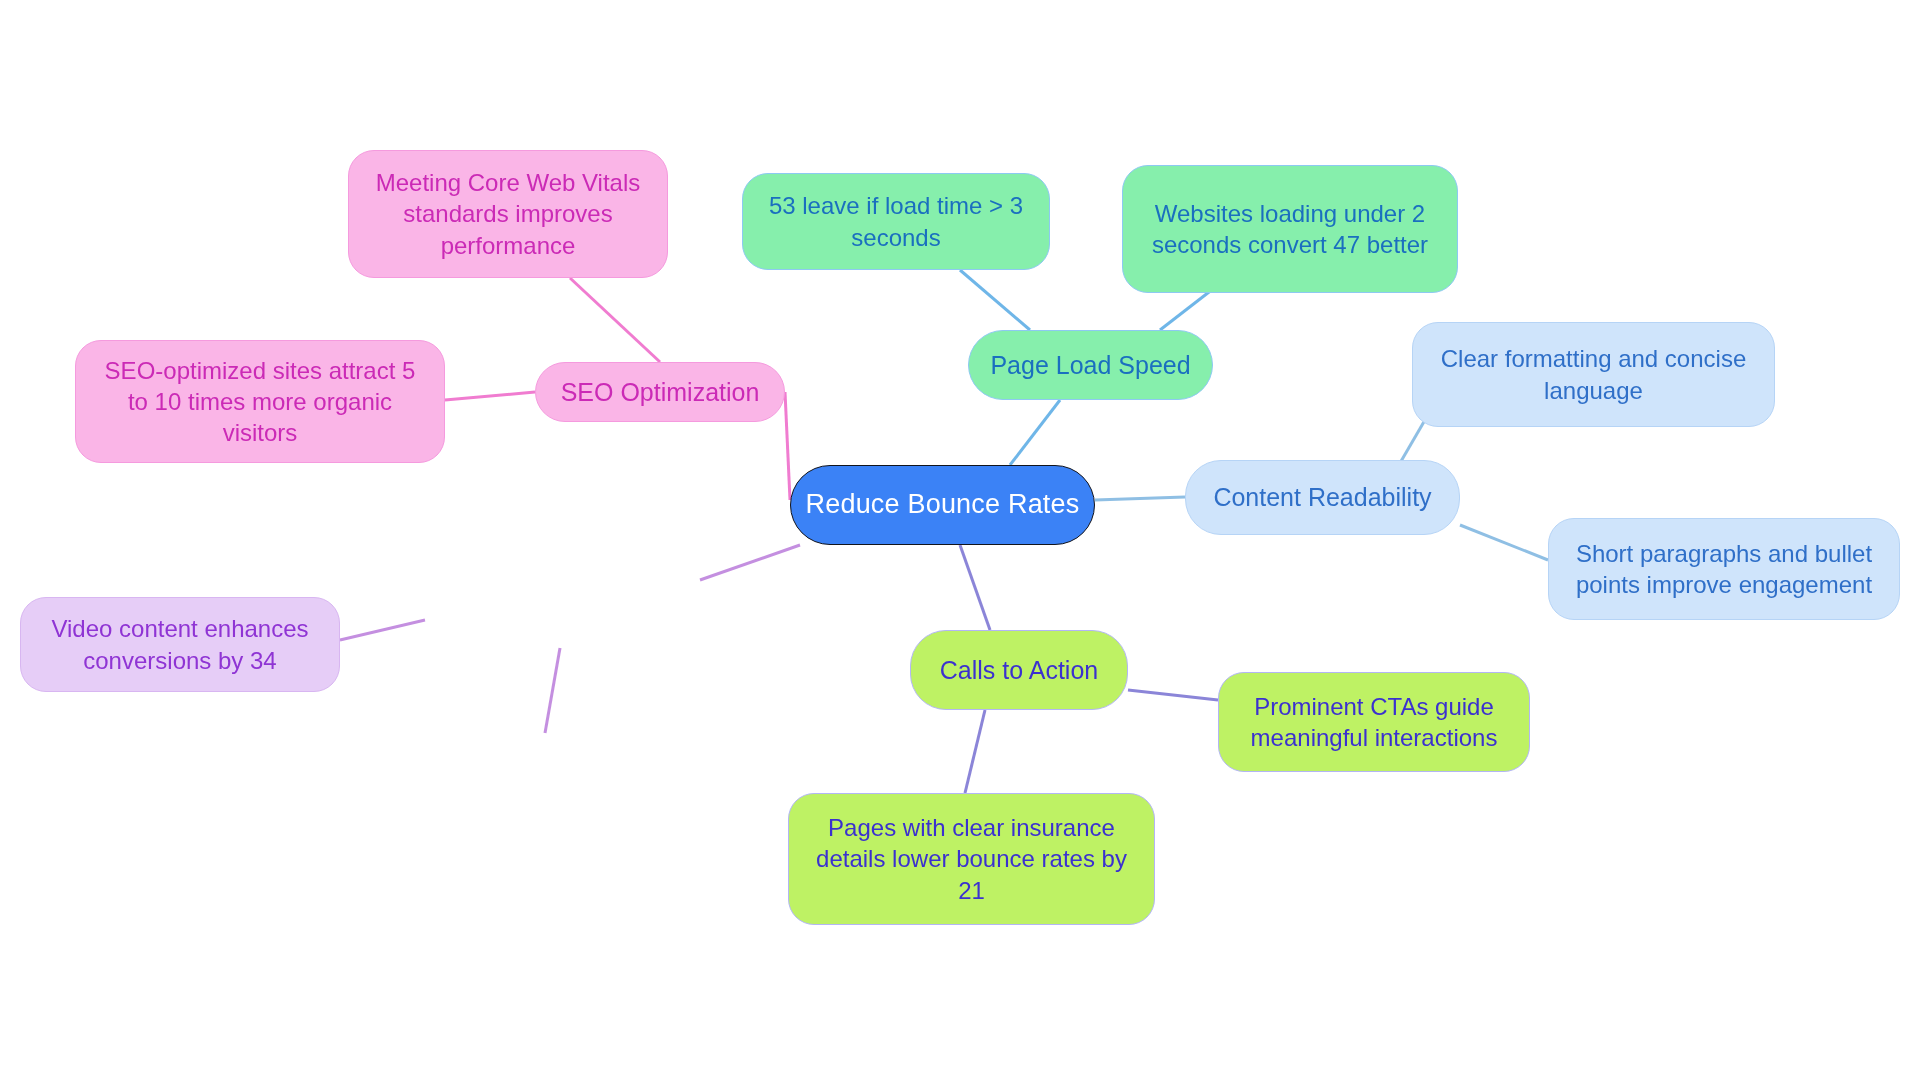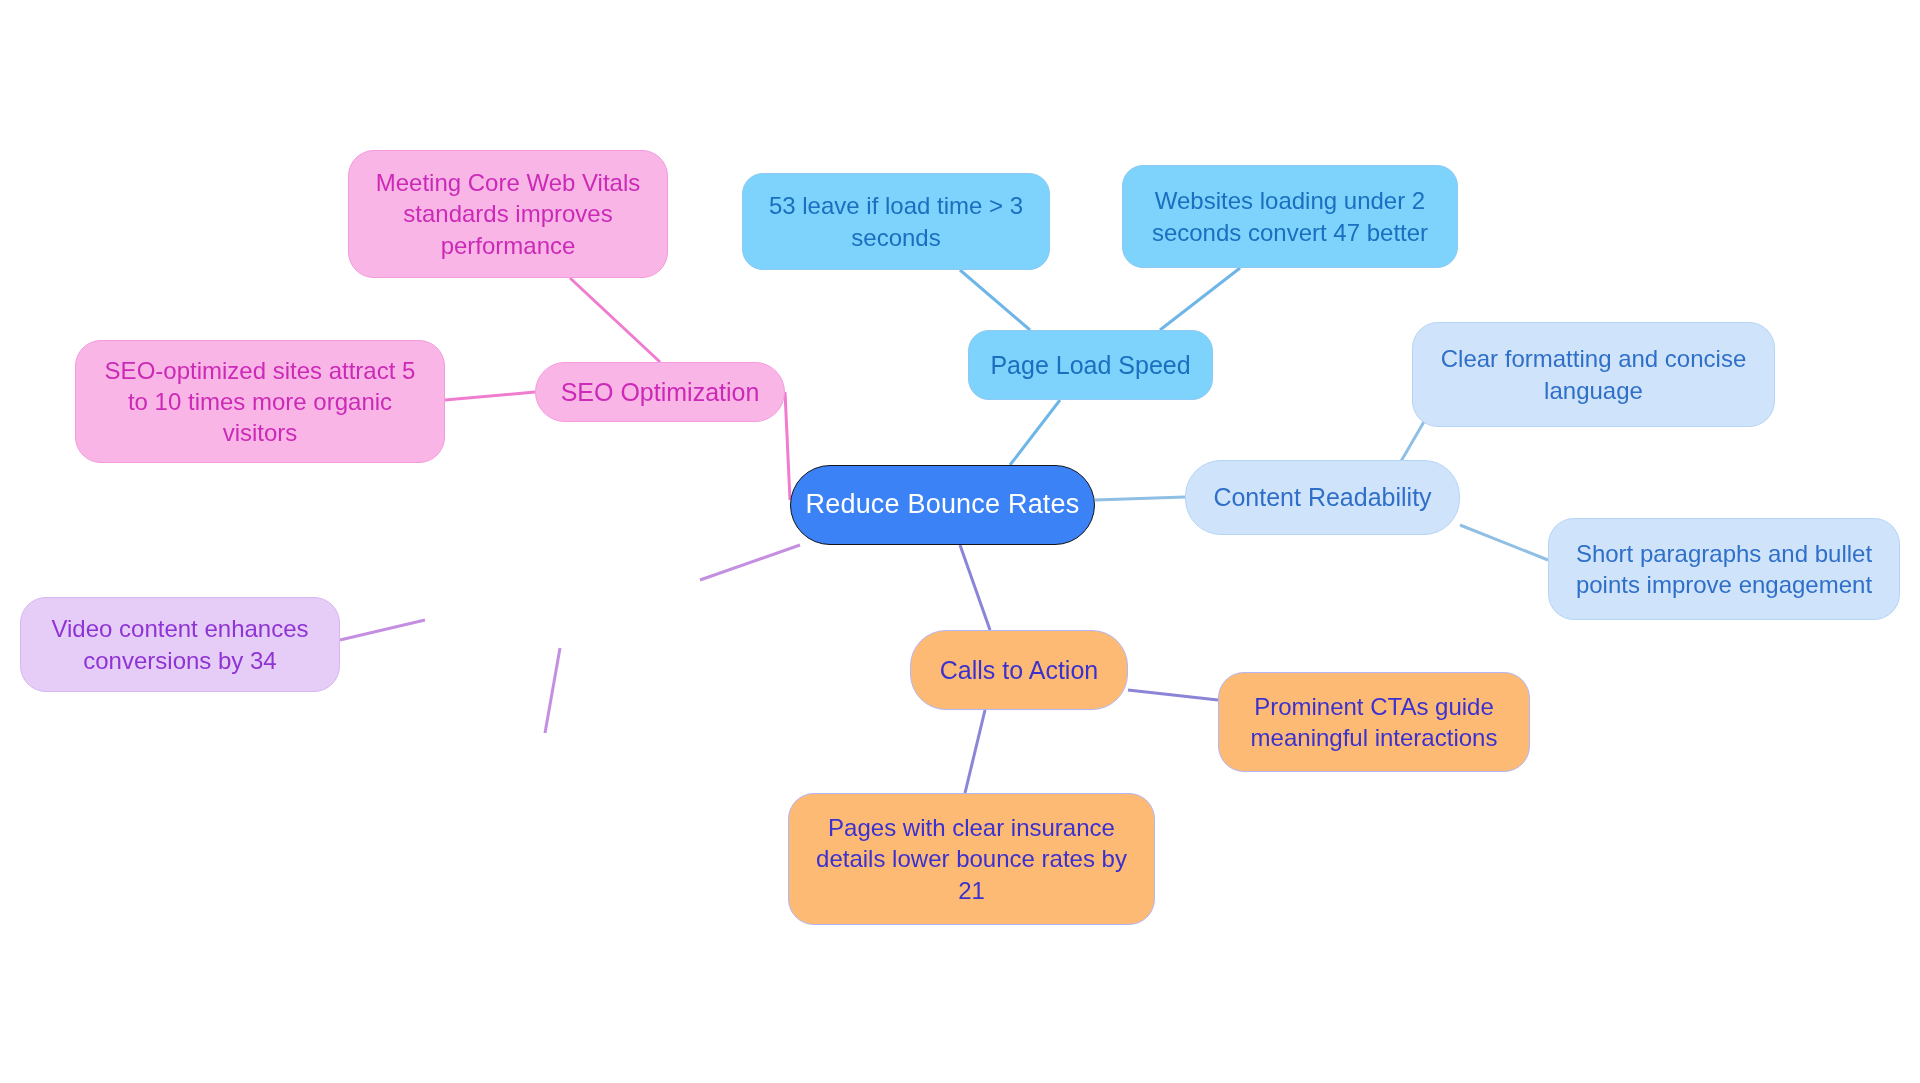--- a/index.html
+++ b/index.html
@@ -57,37 +57,36 @@
   .node-leaf {
     font-size: 24px;
     border-radius: 26px;
   }
   .theme-pink {
     background: #fab5e7;
     border-color: #f59ade;
     color: #cb2ab6;
   }
   .theme-blue-deep {
-    background: #7dd3fc;
+    background: #86efac;
     border-color: #8dc9f2;
     color: #1a6fbf;
-    border-radius: 21px;
   }
   .theme-blue-soft {
     background: #cfe4fb;
     border-color: #b6d4f6;
     color: #2f6fc8;
   }
   .theme-purple-soft {
     background: #e6cdf7;
     border-color: #d8b6f1;
     color: #8f34d4;
   }
   .theme-indigo {
-    background: #fdba74;
+    background: #bef264;
     border-color: #b3b6f5;
     color: #3b31cf;
   }
 </style>
 </head>
 <body>
 
 <div id="canvas">
 
   <svg id="edge-layer" viewBox="0 0 1920 1083" xmlns="http://www.w3.org/2000/svg">
@@ -123,21 +122,21 @@
 
   <div class="node node-leaf theme-pink" style="left:75px; top:340px; width:370px; height:123px;">SEO-optimized sites attract 5
 to 10 times more organic
 visitors</div>
 
   <div class="node node-branch theme-blue-deep" style="left:968px; top:330px; width:245px; height:70px;">Page Load Speed</div>
 
   <div class="node node-leaf theme-blue-deep" style="left:742px; top:173px; width:308px; height:97px;">53 leave if load time &gt; 3
 seconds</div>
 
-  <div class="node node-leaf theme-blue-deep" style="left:1122px; top:165px; width:336px; height:103px;">Websites loading under 2
+  <div class="node node-leaf theme-blue-deep" style="left:1122px; top:165px; width:336px; height:128px;">Websites loading under 2
 seconds convert 47 better</div>
 
   <div class="node node-branch theme-blue-soft" style="left:1185px; top:460px; width:275px; height:75px;">Content Readability</div>
 
   <div class="node node-leaf theme-blue-soft" style="left:1412px; top:322px; width:363px; height:105px;">Clear formatting and concise
 language</div>
 
   <div class="node node-leaf theme-blue-soft" style="left:1548px; top:518px; width:352px; height:102px;">Short paragraphs and bullet
 points improve engagement</div>
 

